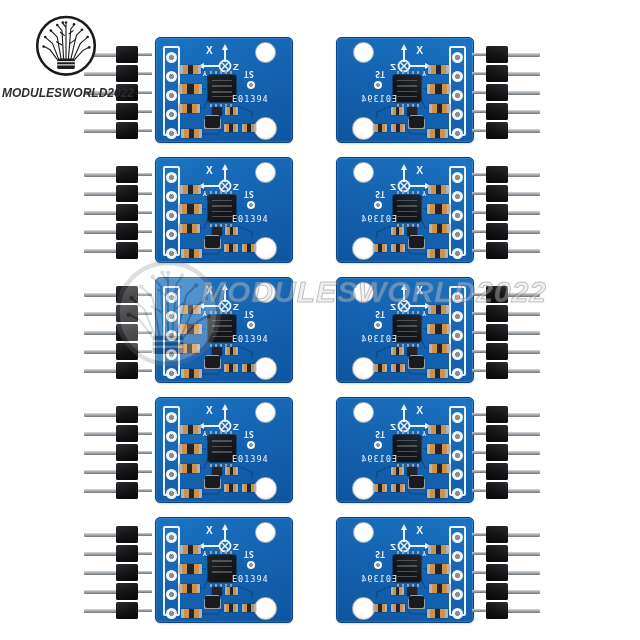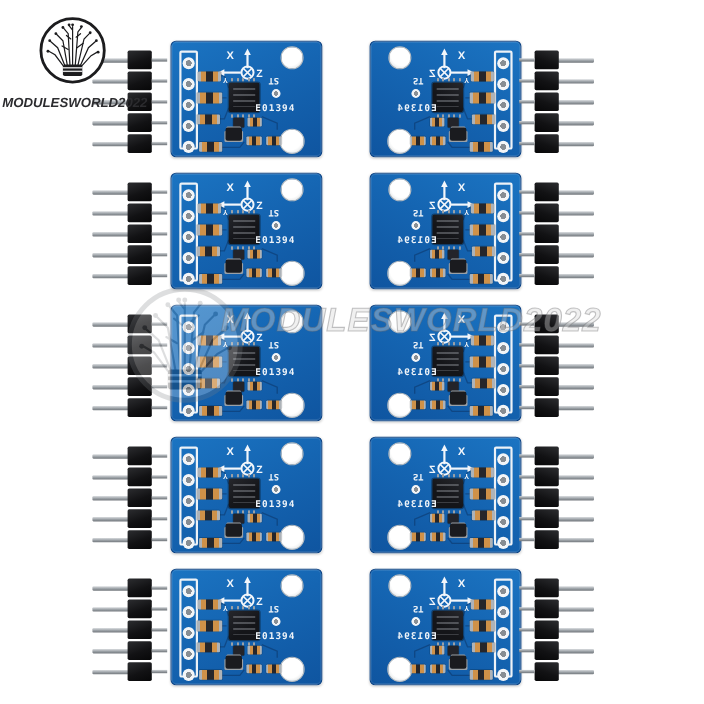--- a/index.html
+++ b/index.html
@@ -45,21 +45,21 @@
              background:repeating-linear-gradient(180deg,rgba(205,210,218,0.30) 0 1.5px,transparent 1.5px 5.5px);}
   .pads{position:absolute;left:54px;width:24px;height:3px;
         background:repeating-linear-gradient(90deg,#9ba1a7 0 2px,transparent 2px 5px);}
   .pads.top{top:33px;} .pads.bot{top:66px;}
 
   .st-label{position:absolute;left:88px;top:31px;font-family:"DejaVu Sans Mono",monospace;
             font-size:8px;font-weight:bold;color:#eef3f8;transform:rotate(180deg);}
   .st-hole{position:absolute;left:91px;top:43px;width:8px;height:8px;border-radius:50%;
            background:radial-gradient(circle,#8a9096 0 35%,#f3f5f7 37%);}
   .part-no{position:absolute;left:76px;top:56px;font-family:"DejaVu Sans Mono",monospace;
-           font-size:8.5px;font-weight:bold;letter-spacing:1px;color:#eef3f8;white-space:nowrap;}
+           font-size:8.5px;font-weight:normal;letter-spacing:1px;color:#eef3f8;white-space:nowrap;}
 
   .res{position:absolute;border-radius:1px;
        background:linear-gradient(90deg,#aeb3b8 0 14%,#cf9148 14% 36%,#26262a 36% 64%,#cf9148 64% 86%,#aeb3b8 86%);
        box-shadow:0 0 0 0.5px rgba(0,0,0,0.25);}
   .sot{position:absolute;left:49px;top:78px;width:15px;height:12px;background:#1a1b1f;border-radius:2px;
        box-shadow:-2px 2px 0 -1px #9aa0a6,2px 2px 0 -1px #9aa0a6,0 -2px 0 -1px #9aa0a6;}
   .dk{position:absolute;left:56px;top:69px;width:10px;height:9px;background:#23242a;border-radius:1px;
       box-shadow:0 0 0 0.5px rgba(0,0,0,0.3);}
 
   .axis{position:absolute;left:36px;top:3px;width:48px;height:38px;overflow:visible;}

